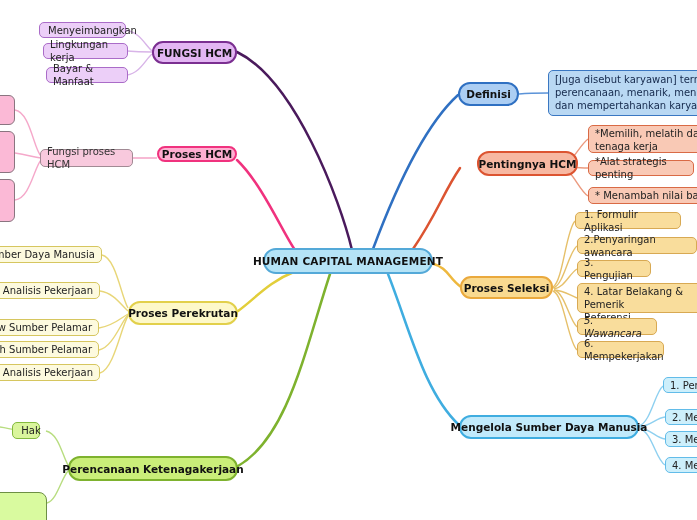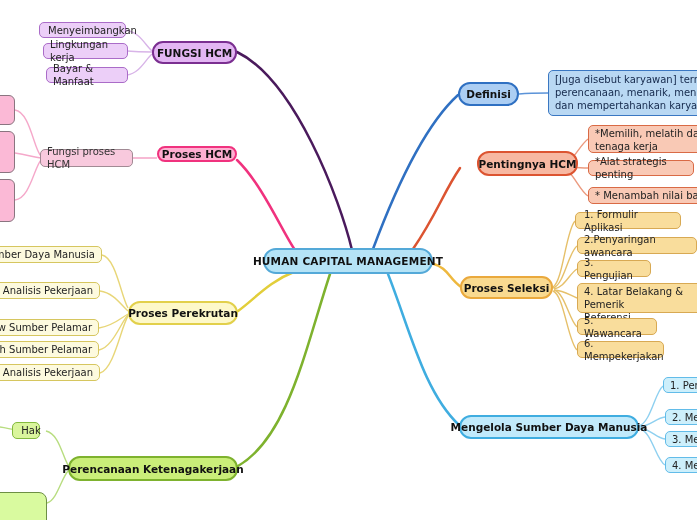--- a/index.html
+++ b/index.html
@@ -110,21 +110,21 @@
 tenaga kerja</div>
   <div class="leaf" style="left:588px; top:160px; width:106px; height:16px; background:#f9c9b5; border-color:#d96a45;">*Alat strategis penting</div>
   <div class="leaf" style="left:588px; top:187px; width:165px; height:17px; background:#f9c9b5; border-color:#d96a45;">* Menambah nilai bagi p</div>
 
   <div class="node" style="left:460px; top:276px; width:93px; height:23px; border-radius:11px; background:#f9da90; border-color:#eaa93d; font-size:10.5px;">Proses Seleksi</div>
   <div class="leaf" style="left:575px; top:212px; width:106px; height:17px; background:#f9dd9c; border-color:#d8a953;padding-left:8px;">1. Formulir Aplikasi</div>
   <div class="leaf" style="left:577px; top:237px; width:120px; height:17px; background:#f9dd9c; border-color:#d8a953;">2.Penyaringan awancara</div>
   <div class="leaf" style="left:577px; top:260px; width:74px; height:17px; background:#f9dd9c; border-color:#d8a953;">3. Pengujian</div>
   <div class="leaf pre" style="left:577px; top:283px; width:145px; height:30px; background:#f9dd9c; border-color:#d8a953; align-items:flex-start; padding-top:1px;">4. Latar Belakang &amp; Pemerik
 Referensi</div>
-  <div class="leaf" style="left:577px; top:318px; width:80px; height:17px; background:#f9dd9c; border-color:#d8a953;">5. Wawancara</div>
+  <div class="leaf" style="left:577px; top:318px; width:80px; height:17px; background:#f9dd9c; border-color:#d8a953;font-style:italic;">5. Wawancara</div>
   <div class="leaf" style="left:577px; top:341px; width:87px; height:17px; background:#f9dd9c; border-color:#d8a953;">6. Mempekerjakan</div>
 
   <div class="node" style="left:459px; top:415px; width:180px; height:24px; border-radius:12px; background:#c1eafb; border-color:#3fade0; font-size:10.5px;">Mengelola Sumber Daya Manusia</div>
   <div class="leaf" style="left:663px; top:377px; width:60px; height:16px; background:#cdeffb; border-color:#62bce9;">1. Pere</div>
   <div class="leaf" style="left:665px; top:409px; width:60px; height:16px; background:#cdeffb; border-color:#62bce9;">2. Mena</div>
   <div class="leaf" style="left:665px; top:431px; width:60px; height:16px; background:#cdeffb; border-color:#62bce9;">3. Meng</div>
   <div class="leaf" style="left:665px; top:457px; width:60px; height:16px; background:#cdeffb; border-color:#62bce9;">4. Mem</div>
 
 </div>
 

